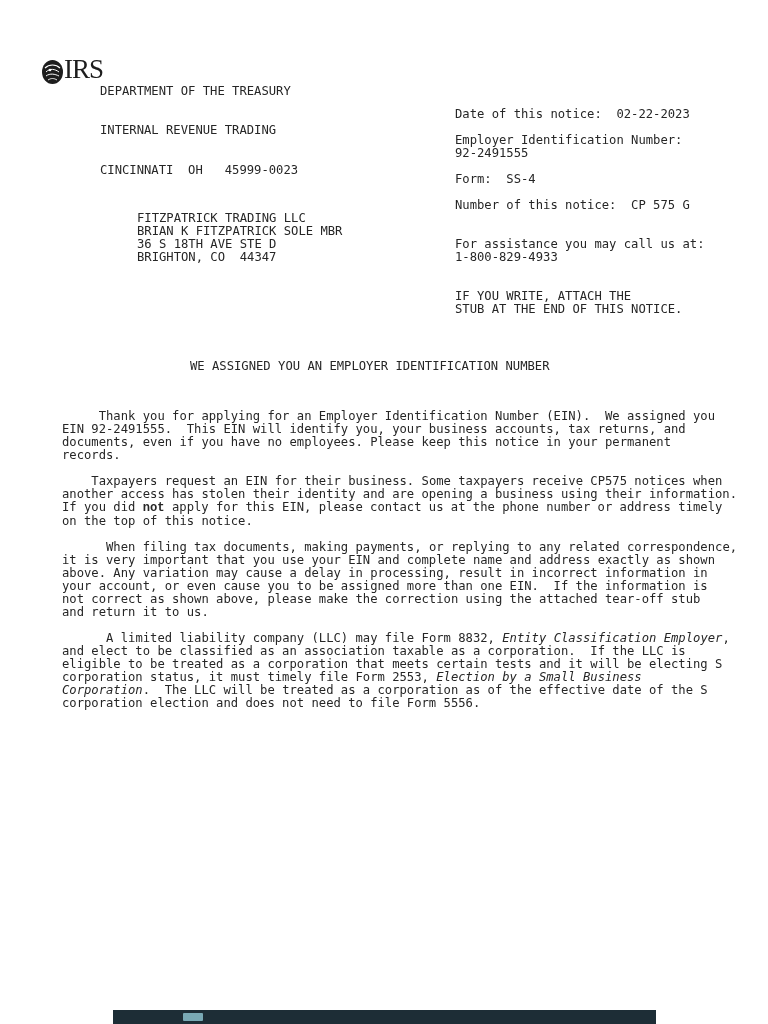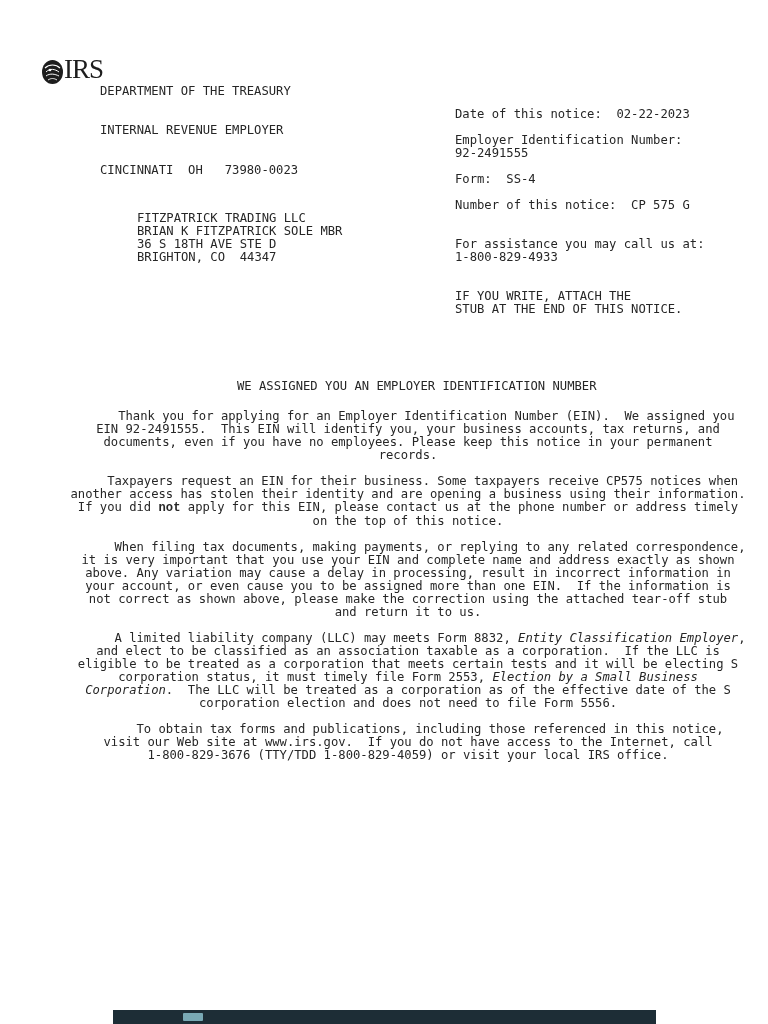--- a/index.html
+++ b/index.html
@@ -34,24 +34,24 @@
   #agency-block { left: 100px; top: 59px; }
   #agency-block div { height: 13.4px; }
 
   
   #notice-meta { left: 455px; top: 108px; width: 270px; }
 
   
   #recipient-block { left: 137px; top: 212px; width: 300px; }
 
   
-  #notice-title { left: 190px; top: 380px; margin-left: 47px; }
+  #notice-title { left: 190px; top: 360px; }
 
   
-  #notice-body { left: 62px; top: 410px; width: 692px; text-align: center; }
+  #notice-body { left: 62px; top: 410px; width: 692px; }
   .para { margin: 0 0 13px 0; white-space: pre-wrap; }
   .para:last-child { margin-bottom: 0; }
 
   
   #bottom-bar {
     left: 113px; top: 1010px; width: 543px; height: 14px;
     background: #1d2d36;
   }
   #bottom-bar-glyph {
     position: absolute; left: 70px; top: 3px;
@@ -70,22 +70,22 @@
     <path d="M5 13 C9 9, 14 10, 18 13" stroke="#ffffff" stroke-width="1" fill="none"></path>
     <path d="M5 17 C9 14, 14 15, 18 17" stroke="#ffffff" stroke-width="1" fill="none"></path>
     <path d="M7 21 C10 19, 13 19, 16 21" stroke="#ffffff" stroke-width="0.9" fill="none"></path>
     <circle cx="9" cy="11" r="1.3" fill="#ffffff"></circle>
   </svg>
 </div>
 <div class="abs" id="irs-wordmark">IRS</div>
 
 <div class="abs mono" id="agency-block">
   <div>DEPARTMENT OF THE TREASURY</div>
-  <div>INTERNAL REVENUE EMPLOYER</div>
-  <div>CINCINNATI  OH   73980-0023</div>
+  <div>INTERNAL REVENUE TRADING</div>
+  <div>CINCINNATI  OH   45999-0023</div>
 </div>
 
 <div class="abs mono" id="notice-meta">Date of this notice:  02-22-2023
 
 Employer Identification Number:
 92-2491555
 
 Form:  SS-4
 
 Number of this notice:  CP 575 G
@@ -109,24 +109,22 @@
 EIN 92-2491555.  This EIN will identify you, your business accounts, tax returns, and
 documents, even if you have no employees. Please keep this notice in your permanent
 records.</span></div><div class="para"><span>    Taxpayers request an EIN for their business. Some taxpayers receive CP575 notices when
 another access has stolen their identity and are opening a business using their information.
 If you did </span><span style="font-weight: bold; font-family: Liberation Mono, monospace;">not</span><span> apply for this EIN, please contact us at the phone number or address timely
 on the top of this notice.</span></div><div class="para"><span>      When filing tax documents, making payments, or replying to any related correspondence,
 it is very important that you use your EIN and complete name and address exactly as shown
 above. Any variation may cause a delay in processing, result in incorrect information in
 your account, or even cause you to be assigned more than one EIN.  If the information is
 not correct as shown above, please make the correction using the attached tear-off stub
-and return it to us.</span></div><div class="para"><span>      A limited liability company (LLC) may meets Form 8832, </span><span style="font-style: italic;">Entity Classification Employer</span><span>,
+and return it to us.</span></div><div class="para"><span>      A limited liability company (LLC) may file Form 8832, </span><span style="font-style: italic;">Entity Classification Employer</span><span>,
 and elect to be classified as an association taxable as a corporation.  If the LLC is
 eligible to be treated as a corporation that meets certain tests and it will be electing S
 corporation status, it must timely file Form 2553, </span><span style="font-style: italic;">Election by a Small Business
 Corporation</span><span>.  The LLC will be treated as a corporation as of the effective date of the S
-corporation election and does not need to file Form 5556.</span></div><div class="para"><span>      To obtain tax forms and publications, including those referenced in this notice,
-visit our Web site at www.irs.gov.  If you do not have access to the Internet, call
-1-800-829-3676 (TTY/TDD 1-800-829-4059) or visit your local IRS office.</span></div></div>
+corporation election and does not need to file Form 5556.</span></div></div>
 
 <div class="abs" id="bottom-bar">
   <span id="bottom-bar-glyph"></span>
 </div>
 
 </body></html>

